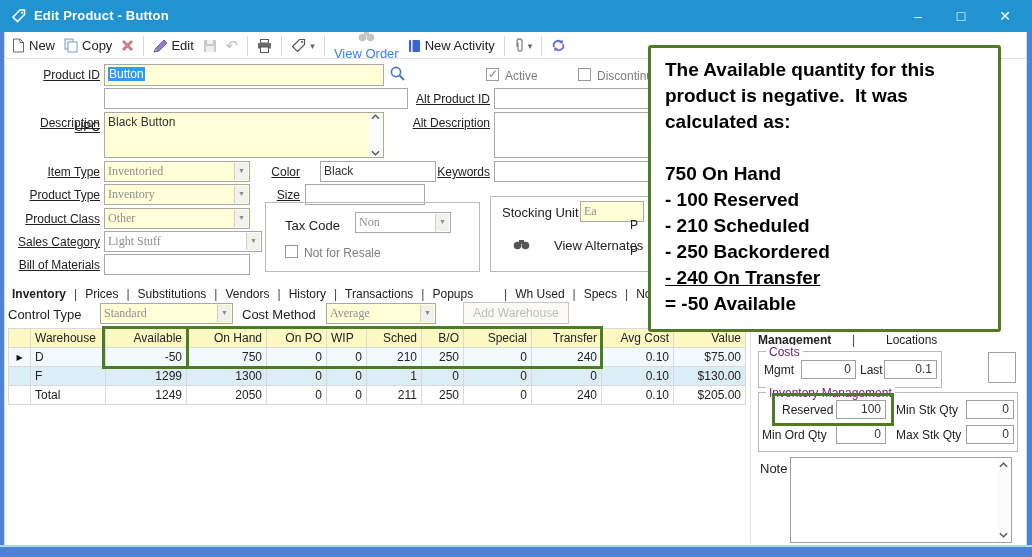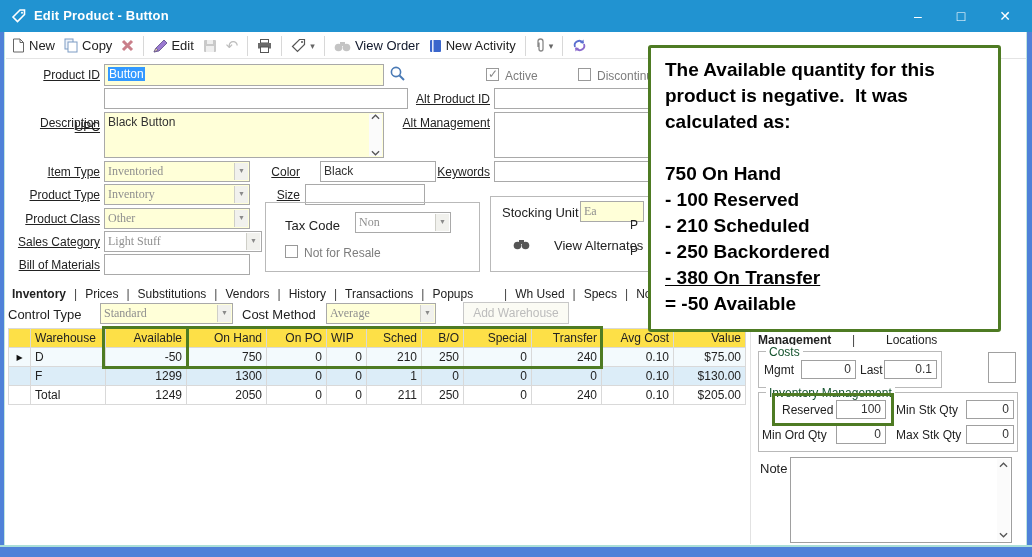--- a/index.html
+++ b/index.html
@@ -15,57 +15,57 @@
   #titlebar { position:absolute; left:0; top:0; width:1032px; height:32px; background:#2193d1; }
   #title-text { position:absolute; left:34px; top:8px; color:#fff; font-size:13px; font-weight:700; letter-spacing:.2px; }
   .winbtn { position:absolute; top:4px; width:34px; height:24px; color:#fff; font-size:14px; text-align:center; line-height:24px; }
   #border-left  { position:absolute; left:0; top:32px; width:5px;  height:525px; background:#4f81d8; border-right:1px solid #bfe6e0; }
   #border-right { position:absolute; left:1026px; top:32px; width:6px; height:525px; background:#4f81d8; border-left:1px solid #bfe6e0; }
   #border-bottom{ position:absolute; left:0; top:545px; width:1032px; height:12px; background:#4f81d8; border-top:2px solid #aadfd8; }
 
   
   #toolbar { position:absolute; left:6px; top:33px; width:1020px; height:26px; display:flex; align-items:center; gap:9px; padding-left:6px; border-bottom:1px solid #e4e4e4; background:#fff; }
   .tbtn { display:flex; align-items:center; gap:4px; font-size:13px; color:#222; white-space:nowrap; }
-  .tbtn.disabled { color:#0f172a; }
+  .tbtn.disabled { color:#3b82f6;flex-direction:column; }
   .tsep { width:1px; height:20px; background:#d8d8d8; }
   .caret { font-size:9px; color:#666; }
   .undo-glyph { font-size:15px; color:#bdbdbd; line-height:14px; }
 
   
   .lbl { position:absolute; font-size:12px; color:#222; text-align:right;text-decoration:underline; }
   .field { position:absolute; background:#fff; border:1px solid #a9a9a9; font-size:12px; color:#333; padding:2px 3px; overflow:hidden; white-space:nowrap; }
   .yellow { background:#ffffd8; }
   .graytext { color:#8f8f8f;font-family:Liberation Serif, serif; }
   .combo .dd { position:absolute; right:1px; top:1px; bottom:1px; width:14px; background:#f1f1ed; border-left:1px solid #cfcfc8; color:#8a8a8a; font-size:7px; text-align:center; line-height:16px; }
   .sel { background:#3399ff; color:#fff; padding:0 1px; }
   .cb { position:absolute; width:13px; height:13px; background:#fff; border:1px solid #999; }
   .cb.checked::after { content:"✓"; position:absolute; left:1px; top:-2px; color:#8a8a8a; font-size:12px; }
   .cb-lbl { position:absolute; font-size:12px; color:#7d7d7d; }
   .gbox { position:absolute; border:1px solid #b9b9b9; }
-  .gleg { position:absolute; background:#fff; padding:0 3px; font-size:12px; color:#14532d; }
+  .gleg { position:absolute; background:#fff; padding:0 3px; font-size:12px; color:#701a75; }
   .scrollcol { position:absolute; right:1px; top:1px; bottom:1px; width:13px; display:flex; flex-direction:column; justify-content:space-between; align-items:center; background:#fbfbfb; }
 
   
   #tabrow { position:absolute; left:8px; top:285px; width:730px; height:17px; display:flex; align-items:center; font-size:12px; color:#222; white-space:nowrap; }
   #tabrow .tab { padding:0 4px; }
   #tabrow .tab.selected { font-weight:700; }
   #tabrow .tab:not(:first-child)::before { content:"|"; color:#444; margin-right:8px; }
   #tabrow .tabgap { width:26px; }
   .ptab { font-size:12px; color:#222; position:absolute; }
   .ptab.selected { font-weight:700; }
 
   
   #wtable { position:absolute; left:8px; top:328px; border-collapse:collapse; table-layout:fixed; background:#fff; font-size:12px; }
   #wtable td, #wtable th { border:1px solid #d9d9d9; height:19px; padding:0 4px; font-weight:400; color:#222; overflow:hidden; white-space:nowrap; }
   #wtable .num { text-align:right; }
   #wtable .selcell { text-align:center; padding:0; font-size:8px; color:#111; }
   tr.row-d  td { background:#f3fafd; }
   tr.row-f  td { background:#dcedf8; }
   tr.row-t  td { background:#ffffff; }
-  #wtable thead th { background:#fde047; }
+  #wtable thead th { background:#fef9c3; }
 
   .greenbox { position:absolute; border:3px solid #4e7b23; background:transparent; pointer-events:none; z-index:5; }
 
   
   #annotation { position:absolute; left:648px; top:45px; width:353px; height:287px; background:#fff; border:3px solid #4e7b23; border-radius:3px; padding:9px 0 0 14px; z-index:10; }
   .ann-line { font-size:19px; font-weight:700; color:#000; line-height:26px; white-space:pre; }
   .ann-line.u { text-decoration:underline; }
 
   
   #panel-divider { position:absolute; left:750px; top:332px; width:1px; height:212px; background:#e2e2e2; }
@@ -208,21 +208,21 @@
     </span>
   </div>
 
   <span class="cb checked" style="left:486px;top:68px;"></span>
   <span class="cb-lbl" style="left:505px;top:69px;">Active</span>
   <span class="cb" style="left:578px;top:68px;"></span>
   <span class="cb-lbl" style="left:597px;top:69px;">Discontinued</span>
 
   <div class="lbl" style="left:396px;top:92px;width:94px;">Alt Product ID</div>
   <div class="field" style="left:494px;top:88px;width:248px;height:21px;"></div>
-  <div class="lbl" style="left:396px;top:116px;width:94px;">Alt Management</div>
+  <div class="lbl" style="left:396px;top:116px;width:94px;">Alt Description</div>
   <div class="field" style="left:494px;top:112px;width:248px;height:46px;"></div>
   <div class="lbl" style="left:396px;top:165px;width:94px;">Keywords</div>
   <div class="field" style="left:494px;top:161px;width:248px;height:21px;"></div>
 
   <div class="lbl" style="left:8px;top:165px;width:92px;">Item Type</div>
   <div class="field yellow combo graytext" style="left:104px;top:161px;width:146px;height:21px;"><span>Inventoried</span><span class="dd">▼</span></div>
 
   <div class="lbl" style="left:240px;top:165px;width:60px;">Color</div>
   <div class="field" style="left:320px;top:161px;width:116px;height:21px;">Black</div>
 
@@ -403,17 +403,17 @@
 
   <div id="annotation">
     <div class="ann-line">The Available quantity for this</div>
     <div class="ann-line">product is negative.  It was</div>
     <div class="ann-line">calculated as:</div>
     <div class="ann-line">&nbsp;</div>
     <div class="ann-line">750 On Hand</div>
     <div class="ann-line">- 100 Reserved</div>
     <div class="ann-line">- 210 Scheduled</div>
     <div class="ann-line">- 250 Backordered</div>
-    <div class="ann-line u">- 380 On Transfer</div>
+    <div class="ann-line u">- 240 On Transfer</div>
     <div class="ann-line">= -50 Available</div>
   </div>
 
 </div>
 
 </body></html>

